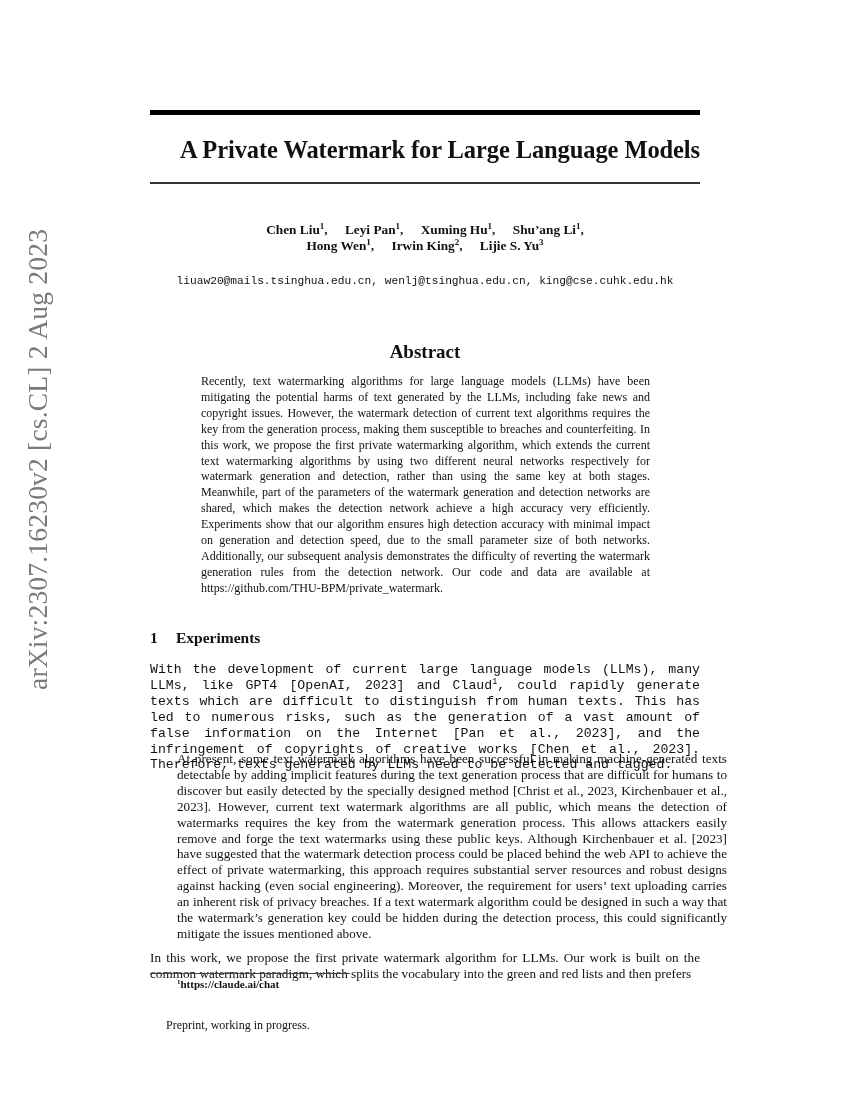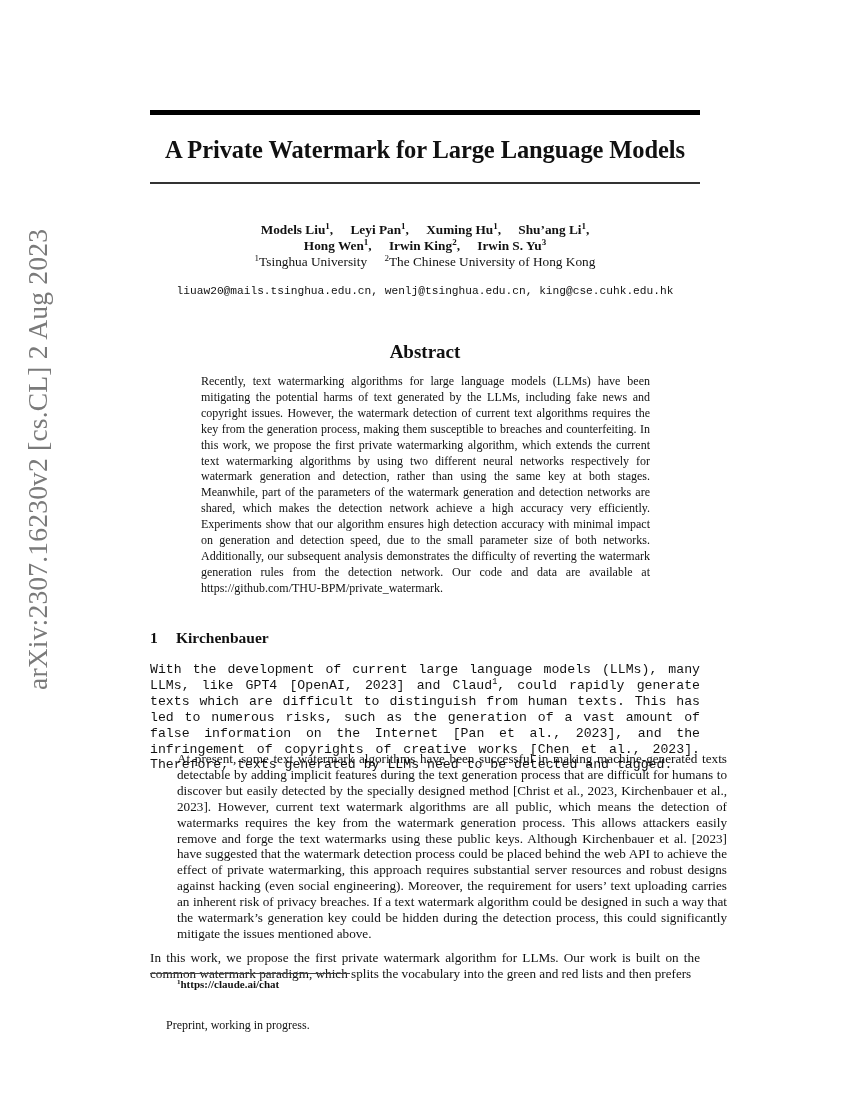--- a/index.html
+++ b/index.html
@@ -3,27 +3,27 @@
 <meta charset="utf-8">
 <style>
   html, body { margin: 0; padding: 0; background: #ffffff; }
   body { width: 850px; height: 1100px; position: relative; overflow: hidden;
          font-family: "Liberation Serif", "DejaVu Serif", serif; color: #111; }
   .arxiv-id { position: absolute; left: 22px; top: 690px; width: 400px; height: 40px;
               transform-origin: 0 0; transform: rotate(-90deg);
               font-size: 27.5px; color: #7a7a7a; white-space: nowrap; letter-spacing: 0.2px; }
   .top-rule { position: absolute; left: 150px; width: 550px; top: 110px; height: 5px; background: #000; }
   .bottom-rule { position: absolute; left: 150px; width: 550px; top: 182px; height: 1.5px; background: #333; }
-  .title { position: absolute; left: 150px; width: 550px; top: 136px; text-align: center;
+  .title { position: absolute; left: 150px; width: 550px; top: 136px; text-align: right;
            font-weight: bold; font-size: 24.5px; letter-spacing: -0.1px; }
   .authors { position: absolute; left: 150px; width: 550px; top: 222px; text-align: center; font-size: 13.3px; line-height: 16px; }
   .authors .row b { font-weight: bold; }
   .authors .gap { display: inline-block; width: 14px; }
   .authors sup { font-size: 9px; vertical-align: 5px; line-height: 0; }
-  .emails { font-family: "Liberation Mono", "DejaVu Sans Mono", monospace; font-size: 11.2px; margin-top: 13px; }
+  .emails { font-family: "Liberation Mono", "DejaVu Sans Mono", monospace; font-size: 11.2px; margin-top: 19px; }
   .abstract-title { position: absolute; left: 150px; width: 550px; top: 341px; text-align: center; font-weight: bold; font-size: 19px; }
   .abstract { position: absolute; left: 201px; width: 449px; top: 374px; font-size: 12px; line-height: 15.9px; text-align: justify; }
   .section-title { position: absolute; left: 150px; top: 629px; font-size: 15.5px; font-weight: bold; }
   .section-title .num { display: inline-block; width: 26px; }
   .body { position: absolute; left: 150px; width: 550px; font-size: 13.2px; line-height: 15.9px; text-align: justify; }
   .body sup { font-size: 8.5px; vertical-align: 5px; line-height: 0; }
   .p1 { top: 662px; font-family: Liberation Mono, monospace; }
   .p2 { top: 751px; margin-left: 27px; }
   .p3 { top: 942px; margin-top: 8px; }
   .fn-rule { position: absolute; left: 150px; top: 973px; width: 200px; height: 1px; background: #444; }
@@ -35,42 +35,38 @@
 <body>
 
 <div class="arxiv-id">arXiv:2307.16230v2  [cs.CL]  2 Aug 2023</div>
 
 <div class="top-rule"></div>
 <div class="title">A Private Watermark for Large Language Models</div>
 <div class="bottom-rule"></div>
 
 <div class="authors">
   <div class="row">
-    <b><span>Models Liu</span><sup>1</sup>,</b><span class="gap"></span>
+    <b><span>Chen Liu</span><sup>1</sup>,</b><span class="gap"></span>
     <b><span>Leyi Pan</span><sup>1</sup>,</b><span class="gap"></span>
     <b><span>Xuming Hu</span><sup>1</sup>,</b><span class="gap"></span>
     <b><span>Shu’ang Li</span><sup>1</sup>,</b>
   </div>
   <div class="row">
     <b><span>Hong Wen</span><sup>1</sup>,</b><span class="gap"></span>
     <b><span>Irwin King</span><sup>2</sup>,</b><span class="gap"></span>
-    <b><span>Irwin S. Yu</span><sup>3</sup></b>
-  </div>
-  <div class="row">
-    <span><sup>1</sup><span>Tsinghua University</span></span><span class="gap"></span>
-    <span><sup>2</sup><span>The Chinese University of Hong Kong</span></span>
+    <b><span>Lijie S. Yu</span><sup>3</sup></b>
   </div>
   <div class="emails">liuaw20@mails.tsinghua.edu.cn, wenlj@tsinghua.edu.cn, king@cse.cuhk.edu.hk</div>
 </div>
 
 <div class="abstract-title">Abstract</div>
 <div class="abstract">Recently, text watermarking algorithms for large language models (LLMs) have been mitigating the potential harms of text generated by the LLMs, including fake news and copyright issues. However, the watermark detection of current text algorithms requires the key from the generation process, making them susceptible to breaches and counterfeiting. In this work, we propose the first private watermarking algorithm, which extends the current text watermarking algorithms by using two different neural networks respectively for watermark generation and detection, rather than using the same key at both stages. Meanwhile, part of the parameters of the watermark generation and detection networks are shared, which makes the detection network achieve a high accuracy very efficiently. Experiments show that our algorithm ensures high detection accuracy with minimal impact on generation and detection speed, due to the small parameter size of both networks. Additionally, our subsequent analysis demonstrates the difficulty of reverting the watermark generation rules from the detection network. Our code and data are available at https://github.com/THU-BPM/private_watermark.</div>
 
 <div class="section-title">
-  <span class="num">1</span><span>Kirchenbauer</span>
+  <span class="num">1</span><span>Experiments</span>
 </div>
 
 <div class="body p1"><span>With the development of current large language models (LLMs), many LLMs, like GPT4 [OpenAI, 2023] and Claud</span><sup>1</sup><span>, could rapidly generate texts which are difficult to distinguish from human texts. This has led to numerous risks, such as the generation of a vast amount of false information on the Internet [Pan et al., 2023], and the infringement of copyrights of creative works [Chen et al., 2023]. Therefore, texts generated by LLMs need to be detected and tagged.</span></div>
 <div class="body p2">At present, some text watermark algorithms have been successful in making machine-generated texts detectable by adding implicit features during the text generation process that are difficult for humans to discover but easily detected by the specially designed method [Christ et al., 2023, Kirchenbauer et al., 2023]. However, current text watermark algorithms are all public, which means the detection of watermarks requires the key from the watermark generation process. This allows attackers easily remove and forge the text watermarks using these public keys. Although Kirchenbauer et al. [2023] have suggested that the watermark detection process could be placed behind the web API to achieve the effect of private watermarking, this approach requires substantial server resources and robust designs against hacking (even social engineering). Moreover, the requirement for users’ text uploading carries an inherent risk of privacy breaches. If a text watermark algorithm could be designed in such a way that the watermark’s generation key could be hidden during the detection process, this could significantly mitigate the issues mentioned above.</div>
 <div class="body p3">In this work, we propose the first private watermark algorithm for LLMs. Our work is built on the common watermark paradigm, which splits the vocabulary into the green and red lists and then prefers</div>
 
 <div class="fn-rule"></div>
 <div class="footnote"><sup>1</sup><span>https://claude.ai/chat</span></div>
 
 <div class="preprint">Preprint, working in progress.</div>

